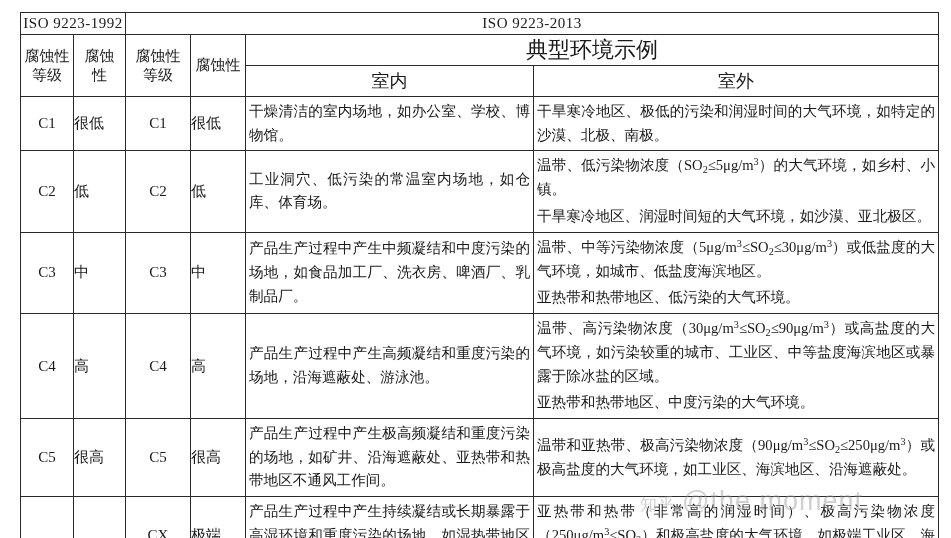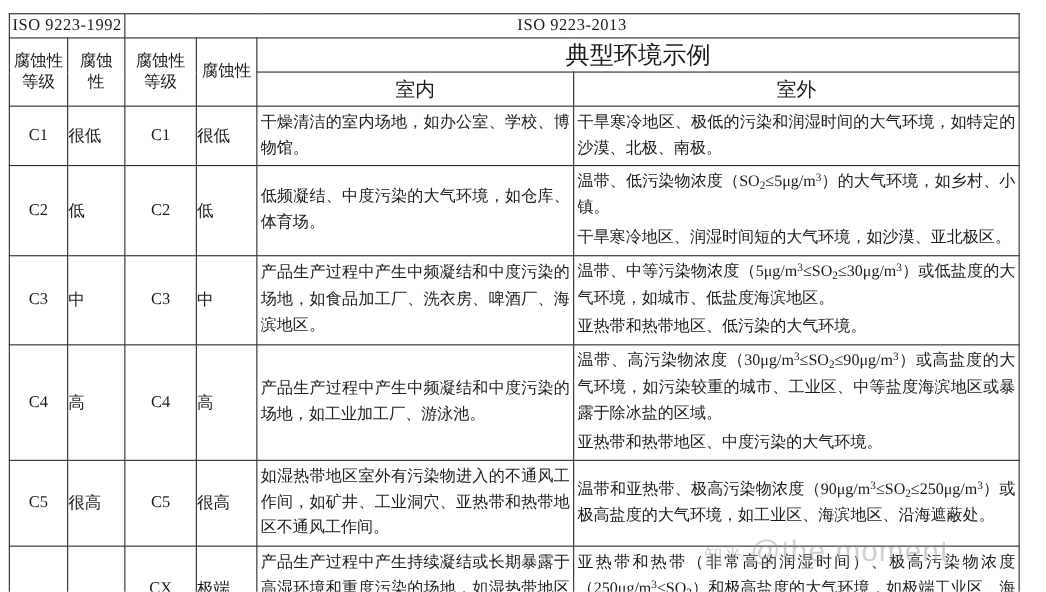--- a/index.html
+++ b/index.html
@@ -10,21 +10,21 @@
   body {
     width: 951px;
     height: 538px;
     font-family: "Liberation Serif", "DejaVu Serif", serif;
     color: #1a1a1a;
     overflow: hidden;
     position: relative;
   }
   #sheet {
     position: absolute;
-    left: 8px;
+    left: 20px;
     top: 12px;
     width: 918px;
     height: 515px;
   }
   table.iso-table {
     border-collapse: collapse;
     width: 918px;
     height: 515px;
     table-layout: fixed;
   }
@@ -165,60 +165,60 @@
         <td class="desc-cell">
             <p>干旱寒冷地区、极低的污染和润湿时间的大气环境，如特定的沙漠、北极、南极。</p>
           </td>
       </tr>
       <tr>
         <td class="grade-cell">C2</td>
         <td class="level-cell">低</td>
         <td class="grade-cell">C2</td>
         <td class="level-cell">低</td>
         <td class="desc-cell">
-            <p>低频凝结、中度污染的大气环境，如仓库、体育场。</p>
+            <p>工业洞穴、低污染的常温室内场地，如仓库、体育场。</p>
           </td>
         <td class="desc-cell">
             <p>温带、低污染物浓度（SO<sub>2</sub>≤5μg/m<sup>3</sup>）的大气环境，如乡村、小镇。</p>
             <p>干旱寒冷地区、润湿时间短的大气环境，如沙漠、亚北极区。</p>
           </td>
       </tr>
       <tr>
         <td class="grade-cell">C3</td>
         <td class="level-cell">中</td>
         <td class="grade-cell">C3</td>
         <td class="level-cell">中</td>
         <td class="desc-cell">
-            <p>产品生产过程中产生中频凝结和中度污染的场地，如食品加工厂、洗衣房、啤酒厂、海滨地区。</p>
+            <p>产品生产过程中产生中频凝结和中度污染的场地，如食品加工厂、洗衣房、啤酒厂、乳制品厂。</p>
           </td>
         <td class="desc-cell">
             <p>温带、中等污染物浓度（5μg/m<sup>3</sup>≤SO<sub>2</sub>≤30μg/m<sup>3</sup>）或低盐度的大气环境，如城市、低盐度海滨地区。</p>
             <p>亚热带和热带地区、低污染的大气环境。</p>
           </td>
       </tr>
       <tr>
         <td class="grade-cell">C4</td>
         <td class="level-cell">高</td>
         <td class="grade-cell">C4</td>
         <td class="level-cell">高</td>
         <td class="desc-cell">
-            <p>产品生产过程中产生中频凝结和中度污染的场地，如工业加工厂、游泳池。</p>
+            <p>产品生产过程中产生高频凝结和重度污染的场地，沿海遮蔽处、游泳池。</p>
           </td>
         <td class="desc-cell">
             <p>温带、高污染物浓度（30μg/m<sup>3</sup>≤SO<sub>2</sub>≤90μg/m<sup>3</sup>）或高盐度的大气环境，如污染较重的城市、工业区、中等盐度海滨地区或暴露于除冰盐的区域。</p>
             <p>亚热带和热带地区、中度污染的大气环境。</p>
           </td>
       </tr>
       <tr>
         <td class="grade-cell">C5</td>
         <td class="level-cell">很高</td>
         <td class="grade-cell">C5</td>
         <td class="level-cell">很高</td>
         <td class="desc-cell">
-            <p>如湿热带地区室外有污染物进入的不通风工作间，如矿井、工业洞穴、亚热带和热带地区不通风工作间。</p>
+            <p>产品生产过程中产生极高频凝结和重度污染的场地，如矿井、沿海遮蔽处、亚热带和热带地区不通风工作间。</p>
           </td>
         <td class="desc-cell">
             <p>温带和亚热带、极高污染物浓度（90μg/m<sup>3</sup>≤SO<sub>2</sub>≤250μg/m<sup>3</sup>）或极高盐度的大气环境，如工业区、海滨地区、沿海遮蔽处。</p>
           </td>
       </tr>
       <tr>
         <td class="grade-cell empty-cell"></td>
         <td class="level-cell empty-cell"></td>
         <td class="grade-cell">CX</td>
         <td class="level-cell">极端</td>

